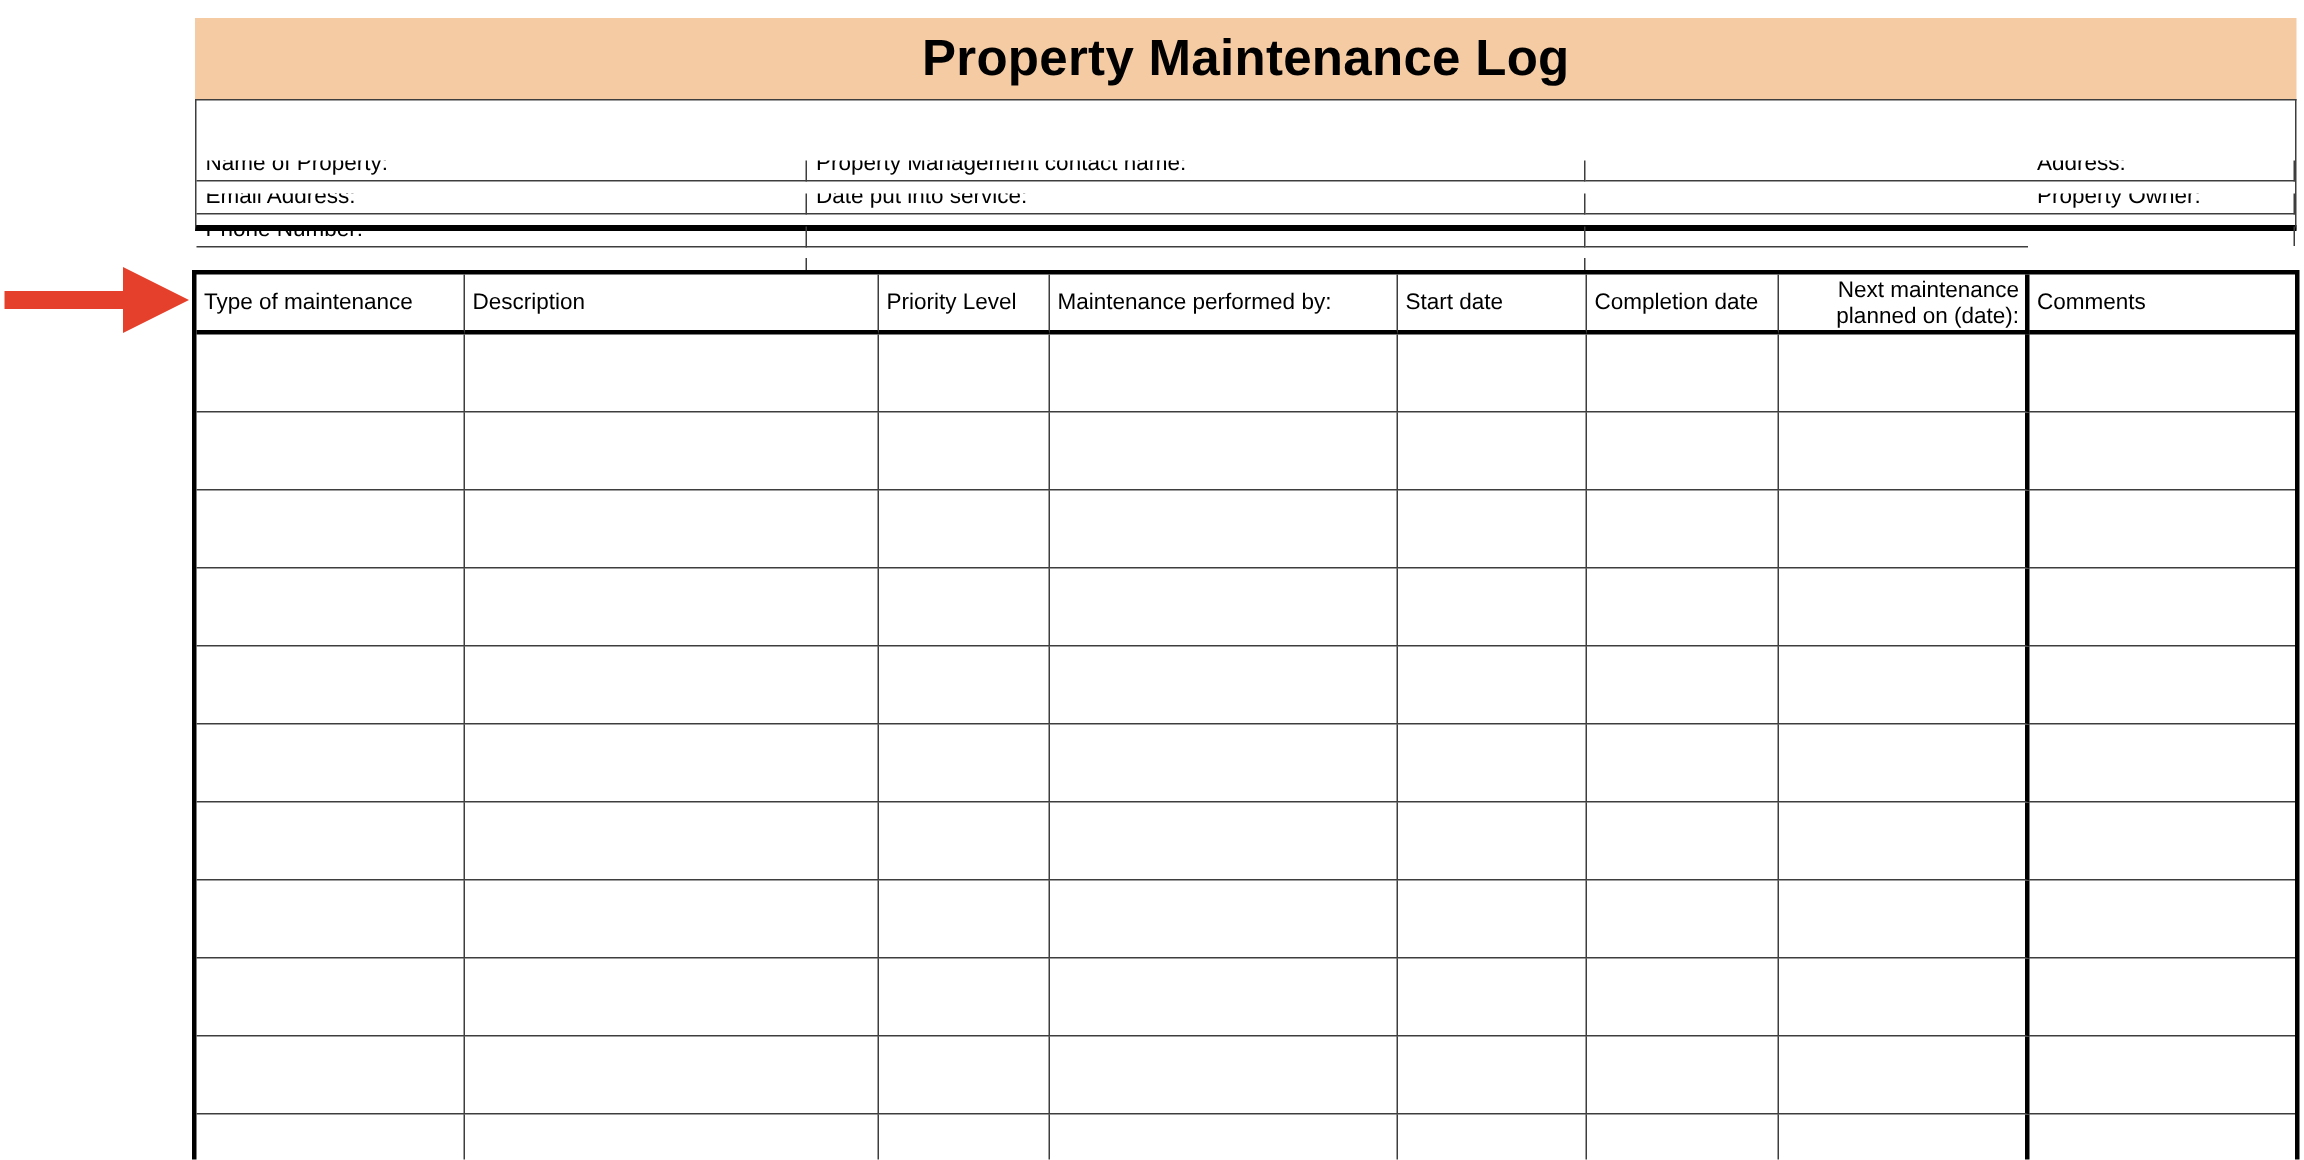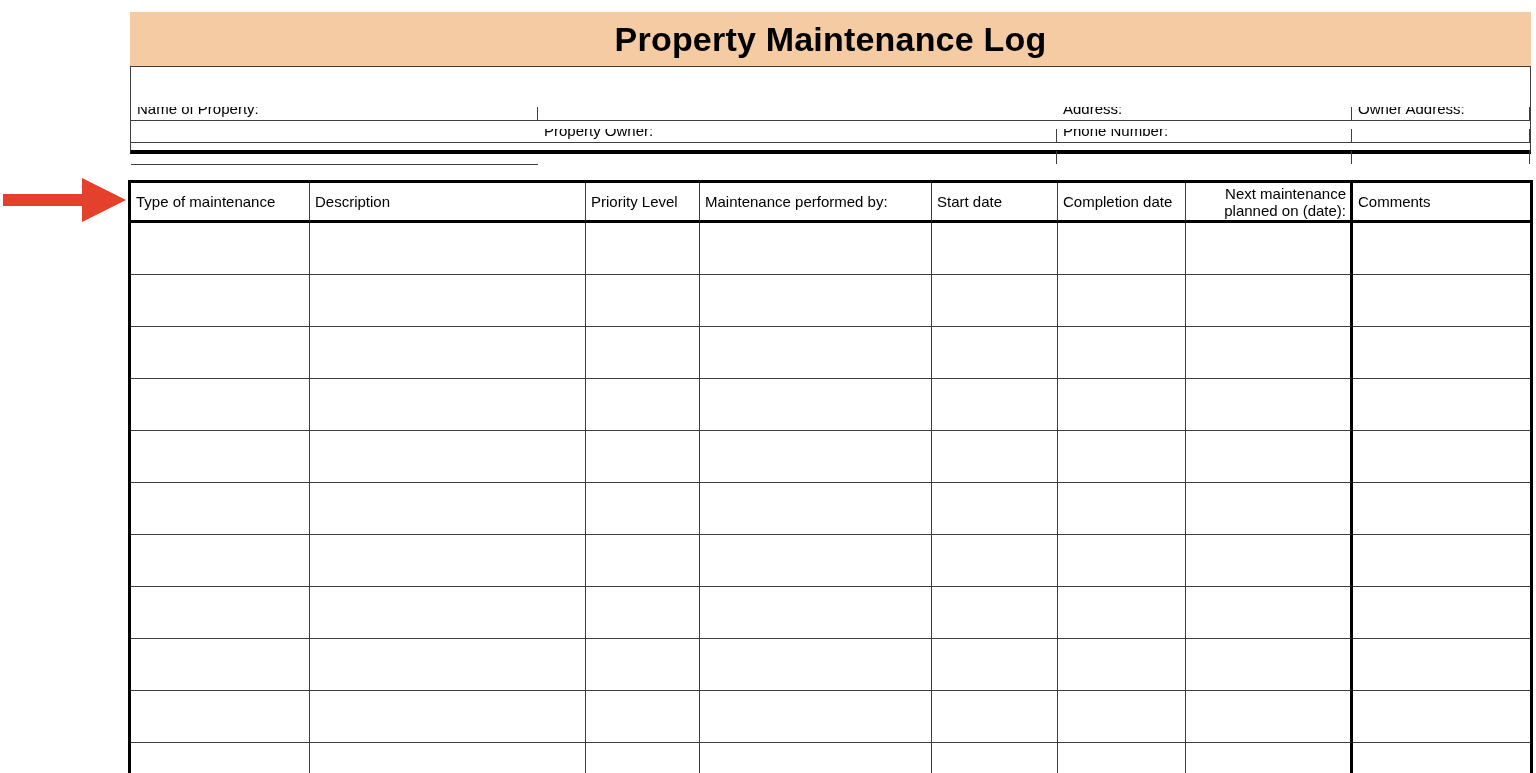--- a/index.html
+++ b/index.html
@@ -91,23 +91,25 @@
 <body>
 
 <div class="page">
 
   <div class="title-bar">
     <h1>Property Maintenance Log</h1>
   </div>
 
   <div class="info-table">
       <div class="icell">Name of Property:</div>
+      <div class="icell">Property Management contact name:</div>
       <div class="icell col-last"></div>
       <div class="icell">Address:</div>
-      <div class="icell">Owner Address:</div>
+      <div class="icell">Email Address:</div>
+      <div class="icell">Date put into service:</div>
       <div class="icell col-last"></div>
       <div class="icell">Property Owner:</div>
       <div class="icell">Phone Number:</div>
       <div class="icell"></div>
       <div class="icell col-last"></div>
       <div class="icell row-last"></div>
       <div class="icell row-last"></div>
       <div class="icell row-last"></div>
       <div class="icell col-last row-last"></div>
     </div>

